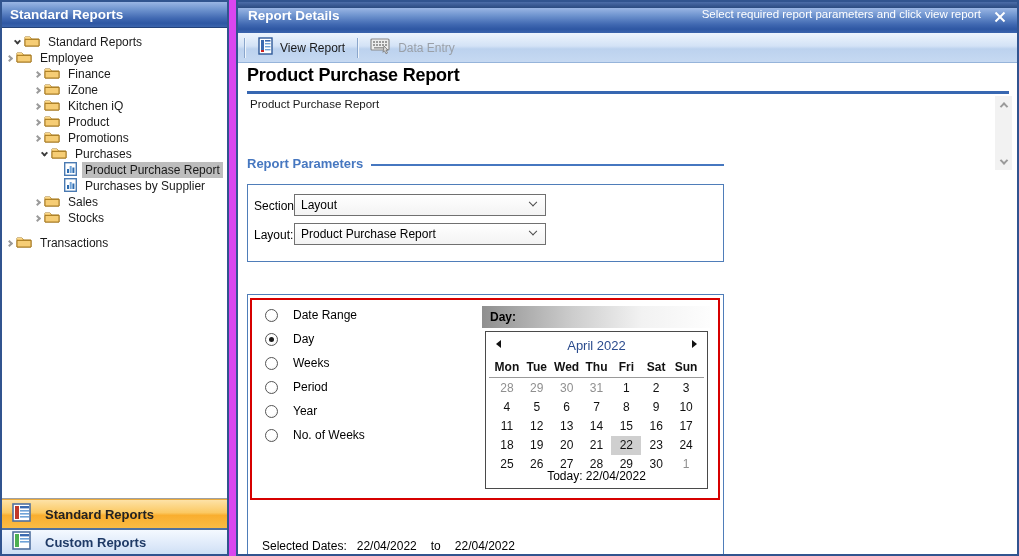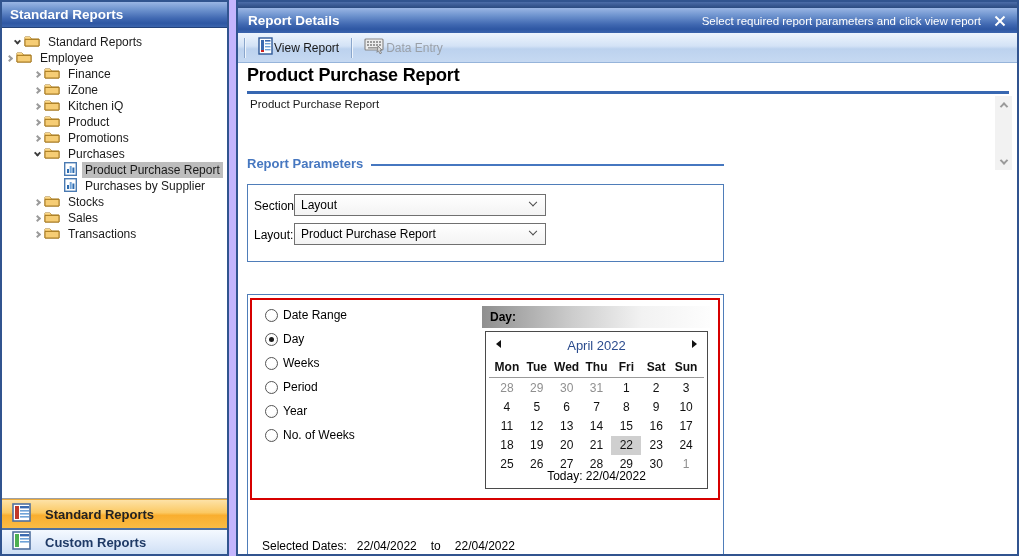--- a/index.html
+++ b/index.html
@@ -1,17 +1,17 @@
 <!DOCTYPE html>
 <html><head>
 <meta charset="utf-8">
 <style>
   * { margin:0; padding:0; box-sizing:border-box; }
   body { font-family:"Liberation Sans","DejaVu Sans",sans-serif; background:#ffffff; }
-  #stage { position:relative; width:1019px; height:556px; background:#c4b5fd; overflow:hidden; }
+  #stage { position:relative; width:1019px; height:556px; background:#d946ef; overflow:hidden; }
 
   
   .left-panel { position:absolute; left:0; top:0; width:229px; height:556px;
     border:2px solid #31548f; background:#ffffff; display:flex; flex-direction:column; overflow:hidden; }
   .panel-header { height:26px; flex:0 0 26px;
     background:linear-gradient(180deg,#9ab6e4 0%,#6f94cf 30%,#4169b2 65%,#2e57a3 85%,#3b64ad 100%);
     color:#ffffff; font-weight:bold; font-size:13.5px; line-height:26px; padding-left:8px;
     border-bottom:1px solid #23427a; }
   .tree { flex:1 1 auto; padding-top:6px; overflow:hidden; background:#fff; }
   .tree-row { display:flex; align-items:center; height:16px; font-size:12px; color:#1a1a1a; cursor:default; white-space:nowrap; }
@@ -33,30 +33,30 @@
     background:linear-gradient(180deg,#f4f9ff 0%,#dfeafa 60%,#cfe0f5 100%);
     font-weight:bold; font-size:13px; color:#1f3a66; }
 
   
   .right-panel { position:absolute; left:236px; top:0; width:783px; height:556px;
     border:2px solid #31548f; background:#ffffff; overflow:hidden; }
   .top-strip { position:absolute; left:0; top:0; width:100%; height:6px;
     background:linear-gradient(180deg,#4b6ca8,#2a4a80); }
   .rp-header { position:absolute; left:0; top:6px; width:100%; height:25px;
     background:linear-gradient(180deg,#9ab6e4 0%,#6f94cf 30%,#4169b2 65%,#2e57a3 85%,#3b64ad 100%);
-    display:flex; align-items:center; color:#fff; }
+    display:flex; align-items:flex-start; color:#fff; }
   .rp-title { font-weight:bold; font-size:13.5px; padding-left:10px; }
   .rp-hint { margin-left:auto; font-size:11.5px; padding-right:10px; }
   .rp-close { width:18px; height:18px; margin-right:8px; display:flex; align-items:center; justify-content:center; cursor:pointer; }
 
   .toolbar { position:absolute; left:0; top:31px; width:100%; height:30px;
     background:linear-gradient(180deg,#eef5fd 0%,#d3e2f6 45%,#bcd2ee 55%,#c6d9f2 100%);
     border-bottom:1px solid #96b4da; display:flex; align-items:center; font-size:12px; }
   .tb-sep { width:1px; height:20px; background:#8aa6cc; box-shadow:1px 0 0 #eef4fb; margin:0 6px; }
-  .tb-btn { display:flex; align-items:center; padding:0 6px; height:26px; }
+  .tb-btn { display:flex; align-items:center; gap:6px; padding:0 6px; height:26px; }
   .tb-btn .lbl { color:#1a1a1a; }
   .tb-btn.disabled .lbl { color:#9aa0a8; }
 
   .page-title { position:absolute; left:9px; top:63px; font-size:18px; font-weight:bold; color:#000; letter-spacing:-0.2px; }
   .title-rule { position:absolute; left:9px; top:89px; width:762px; height:3px; background:#3767b1; }
   .report-desc { position:absolute; left:12px; top:96px; font-size:11.5px; color:#1a1a1a; }
 
   .vscroll { position:absolute; left:757px; top:94px; width:17px; height:74px; background:#f2f2f2; }
   .vscroll .sbtn { position:absolute; left:0; width:17px; height:17px; display:flex; align-items:center; justify-content:center; }
   .vscroll .sbtn.up { top:0; } .vscroll .sbtn.down { bottom:0; }
@@ -76,21 +76,21 @@
   .dropdown .dchev { margin-left:auto; margin-right:9px; display:inline-block; width:6px; height:6px;
     border-right:1.6px solid #4a4a4a; border-bottom:1.6px solid #4a4a4a; transform:rotate(45deg) translate(-2px,-2px); }
 
   .date-box { position:absolute; left:9px; top:292px; width:477px; height:266px; border:1px solid #4f7db9; }
   .red-rect { position:absolute; left:12px; top:296px; width:470px; height:202px; border:2px solid #d60000; }
 
   .radio-row { position:absolute; display:flex; align-items:center; height:16px; }
   .radio { width:13px; height:13px; border:1px solid #555; border-radius:50%;
     background:radial-gradient(circle at 35% 30%, #ffffff 55%, #e6e6e6); position:relative; flex:0 0 13px; }
   .radio.sel::after { content:""; position:absolute; left:3px; top:3px; width:5px; height:5px; border-radius:50%; background:#1c1c1c; }
-  .radio-row .rlabel { margin-left:5px; font-size:12px; color:#000; }
+  .radio-row .rlabel { margin-left:15px; font-size:12px; color:#000; }
 
   .day-band { position:absolute; left:244px; top:304px; width:228px; height:22px;
     background:linear-gradient(90deg,#8f8f8f 0%,#cdcdcd 40%,#f2f2f2 70%,#fdfdfd 100%);
     font-size:12px; font-weight:bold; color:#000; line-height:22px; padding-left:8px; }
 
   .calendar { position:absolute; left:247px; top:329px; width:223px; height:158px; background:#fff; border:1px solid #4a4a4a; }
   .cal-nav { position:relative; height:26px; display:flex; align-items:center; justify-content:center; }
   .cal-title { font-size:13px; color:#2a4b8d; }
   .cal-arrow { position:absolute; top:8px; width:0; height:0; border-top:4px solid transparent; border-bottom:4px solid transparent; cursor:pointer; }
   .cal-arrow.prev { left:10px; border-right:5px solid #111; }
@@ -188,21 +188,21 @@
           <span class="chev-slot">
             <span class="tchev collapsed"></span>
           </span>
           <span class="ticon"><svg width="16" height="13" viewBox="0 0 16 13">
               <path d="M1 3 h5 l1.5 2 H15 v7 H1 z" fill="#eeb44c" stroke="#a87b22" stroke-width="1"></path>
               <path d="M1 5.4 h14 v6.6 H1 z" fill="#f6cd75" stroke="#a87b22" stroke-width="1"></path>
               <path d="M1 3 h5 l1 1.4 H1 z" fill="#f9d98d"></path>
             </svg></span>
           <span class="tlabel">Promotions</span>
         </div>
-        <div class="tree-row" style="padding-left: 28px;">
+        <div class="tree-row" style="padding-left: 35px;">
           <span class="chev-slot">
             <span class="tchev expanded"></span>
           </span>
           <span class="ticon"><svg width="16" height="13" viewBox="0 0 16 13">
               <path d="M1 3 h5 l1.5 2 H15 v7 H1 z" fill="#eeb44c" stroke="#a87b22" stroke-width="1"></path>
               <path d="M1 5.4 h14 v6.6 H1 z" fill="#f6cd75" stroke="#a87b22" stroke-width="1"></path>
               <path d="M1 3 h5 l1 1.4 H1 z" fill="#f9d98d"></path>
             </svg></span>
           <span class="tlabel">Purchases</span>
         </div>
@@ -228,34 +228,34 @@
         </div>
         <div class="tree-row" style="padding-left: 28px;">
           <span class="chev-slot">
             <span class="tchev collapsed"></span>
           </span>
           <span class="ticon"><svg width="16" height="13" viewBox="0 0 16 13">
               <path d="M1 3 h5 l1.5 2 H15 v7 H1 z" fill="#eeb44c" stroke="#a87b22" stroke-width="1"></path>
               <path d="M1 5.4 h14 v6.6 H1 z" fill="#f6cd75" stroke="#a87b22" stroke-width="1"></path>
               <path d="M1 3 h5 l1 1.4 H1 z" fill="#f9d98d"></path>
             </svg></span>
+          <span class="tlabel">Sales</span>
+        </div>
+        <div class="tree-row" style="padding-left: 28px;">
+          <span class="chev-slot">
+            <span class="tchev collapsed"></span>
+          </span>
+          <span class="ticon"><svg width="16" height="13" viewBox="0 0 16 13">
+              <path d="M1 3 h5 l1.5 2 H15 v7 H1 z" fill="#eeb44c" stroke="#a87b22" stroke-width="1"></path>
+              <path d="M1 5.4 h14 v6.6 H1 z" fill="#f6cd75" stroke="#a87b22" stroke-width="1"></path>
+              <path d="M1 3 h5 l1 1.4 H1 z" fill="#f9d98d"></path>
+            </svg></span>
           <span class="tlabel">Stocks</span>
         </div>
-        <div class="tree-row" style="padding-left: 28px;">
-          <span class="chev-slot">
-            <span class="tchev collapsed"></span>
-          </span>
-          <span class="ticon"><svg width="16" height="13" viewBox="0 0 16 13">
-              <path d="M1 3 h5 l1.5 2 H15 v7 H1 z" fill="#eeb44c" stroke="#a87b22" stroke-width="1"></path>
-              <path d="M1 5.4 h14 v6.6 H1 z" fill="#f6cd75" stroke="#a87b22" stroke-width="1"></path>
-              <path d="M1 3 h5 l1 1.4 H1 z" fill="#f9d98d"></path>
-            </svg></span>
-          <span class="tlabel">Sales</span>
-        </div>
-        <div class="tree-row" style="padding-left: 28px;">
+        <div class="tree-row" style=" margin-top: 9px;">
           <span class="chev-slot">
             <span class="tchev collapsed"></span>
           </span>
           <span class="ticon"><svg width="16" height="13" viewBox="0 0 16 13">
               <path d="M1 3 h5 l1.5 2 H15 v7 H1 z" fill="#eeb44c" stroke="#a87b22" stroke-width="1"></path>
               <path d="M1 5.4 h14 v6.6 H1 z" fill="#f6cd75" stroke="#a87b22" stroke-width="1"></path>
               <path d="M1 3 h5 l1 1.4 H1 z" fill="#f9d98d"></path>
             </svg></span>
           <span class="tlabel">Transactions</span>
         </div>

